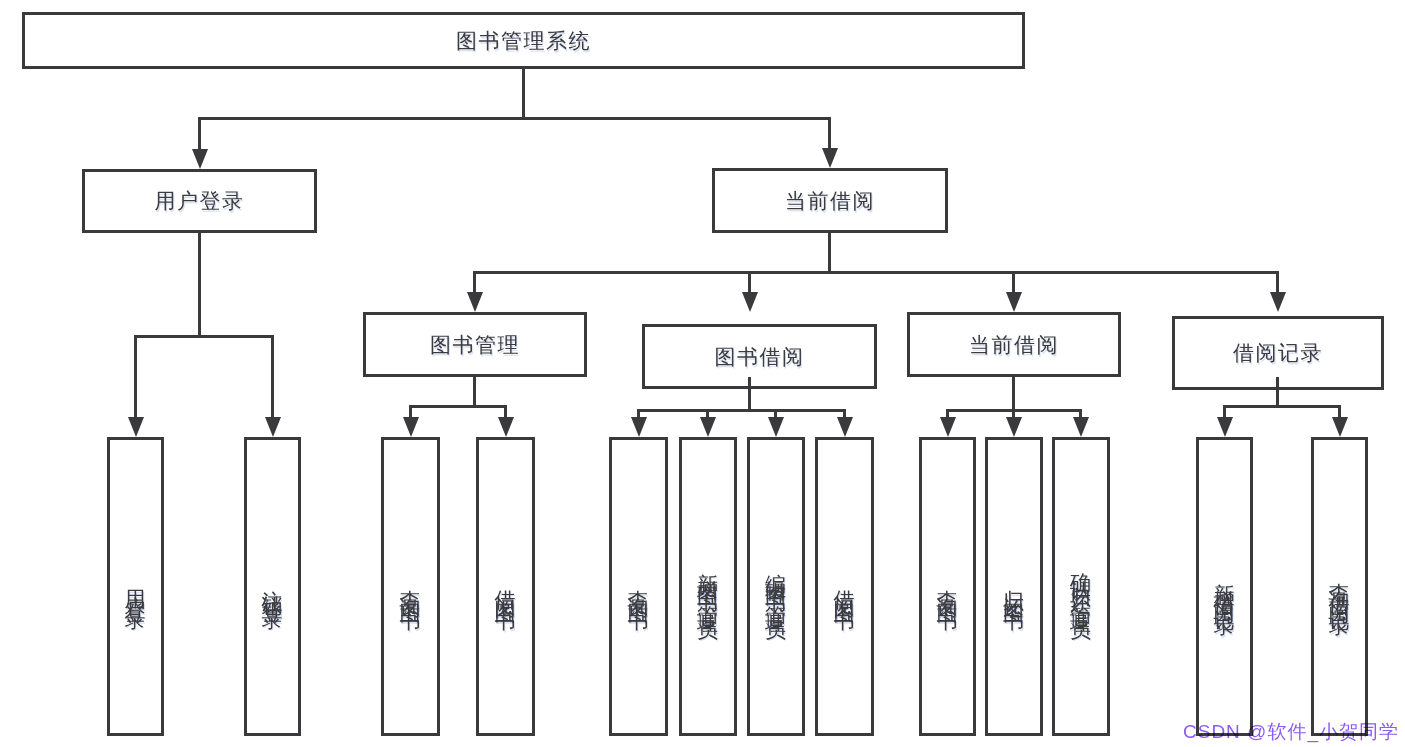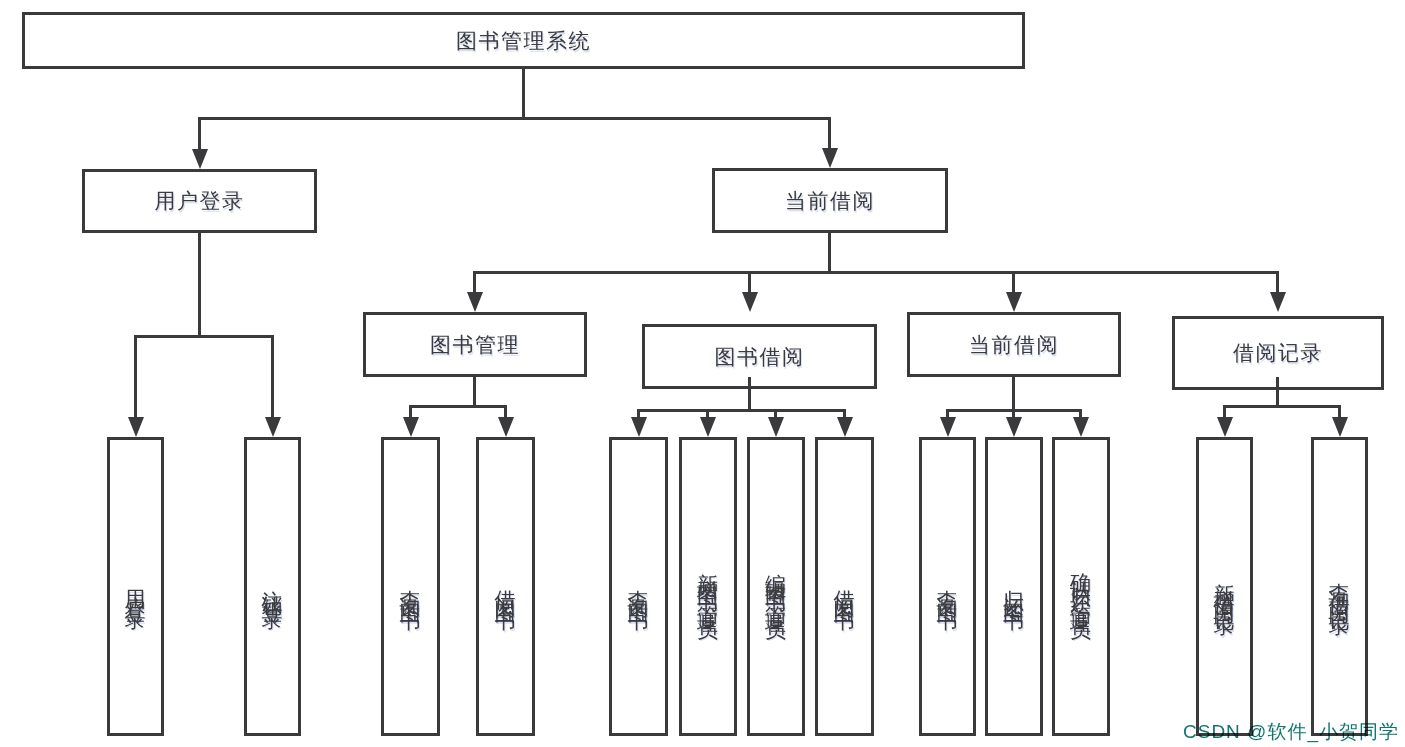--- a/index.html
+++ b/index.html
@@ -52,21 +52,21 @@
     border-left: 8px solid transparent;
     border-right: 8px solid transparent;
     border-top: 20px solid #3a3a3c;
   }
   .watermark {
     position: absolute;
     left: 1183px;
     top: 719px;
     font-size: 19px;
     letter-spacing: 1px;
-    color: #0f766e;
+    color: #8b5cf6;
     mix-blend-mode: multiply;
     z-index: 5;
     white-space: nowrap;
   }
 </style>
 </head>
 <body>
 
 <div class="canvas">
 

